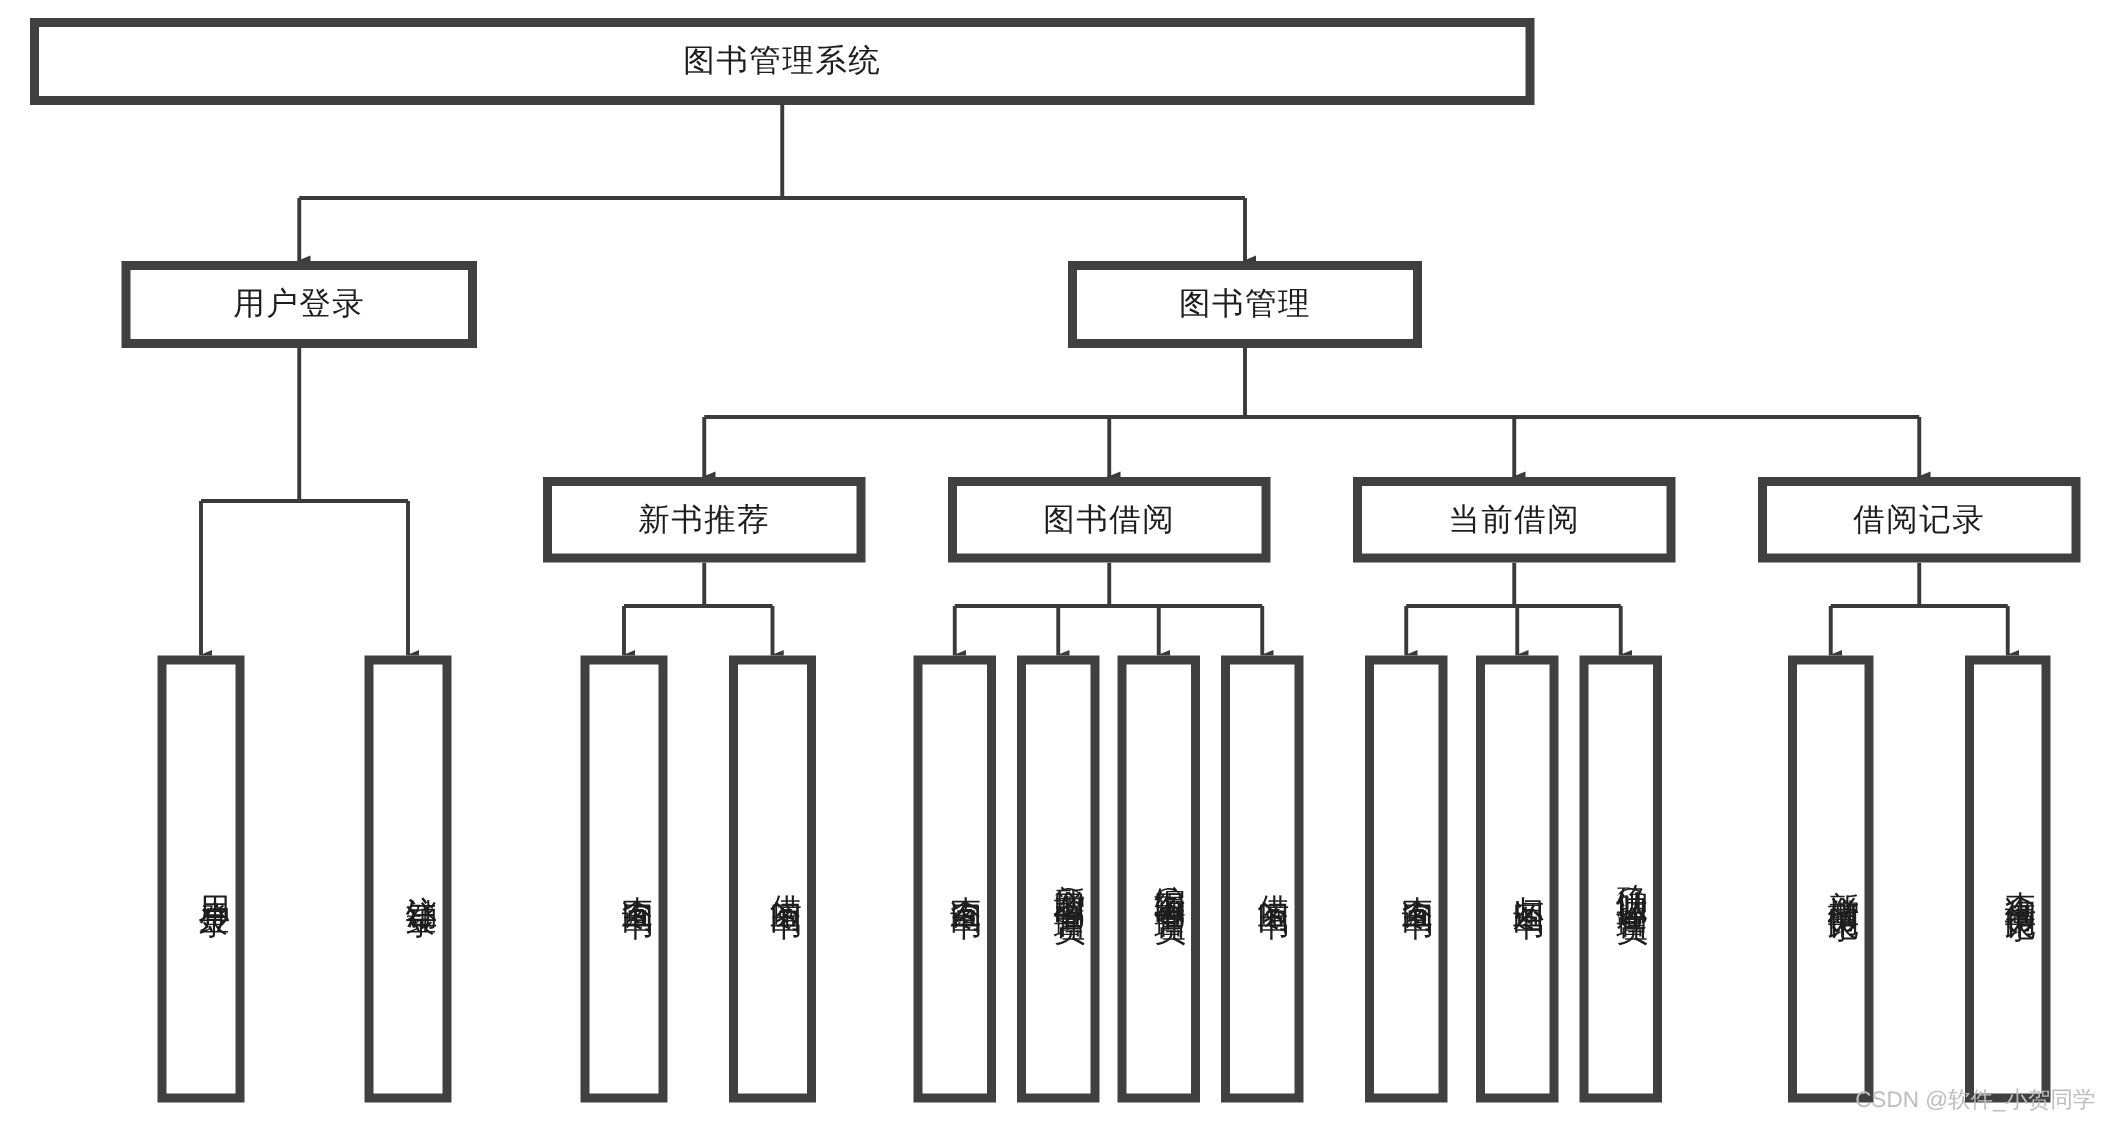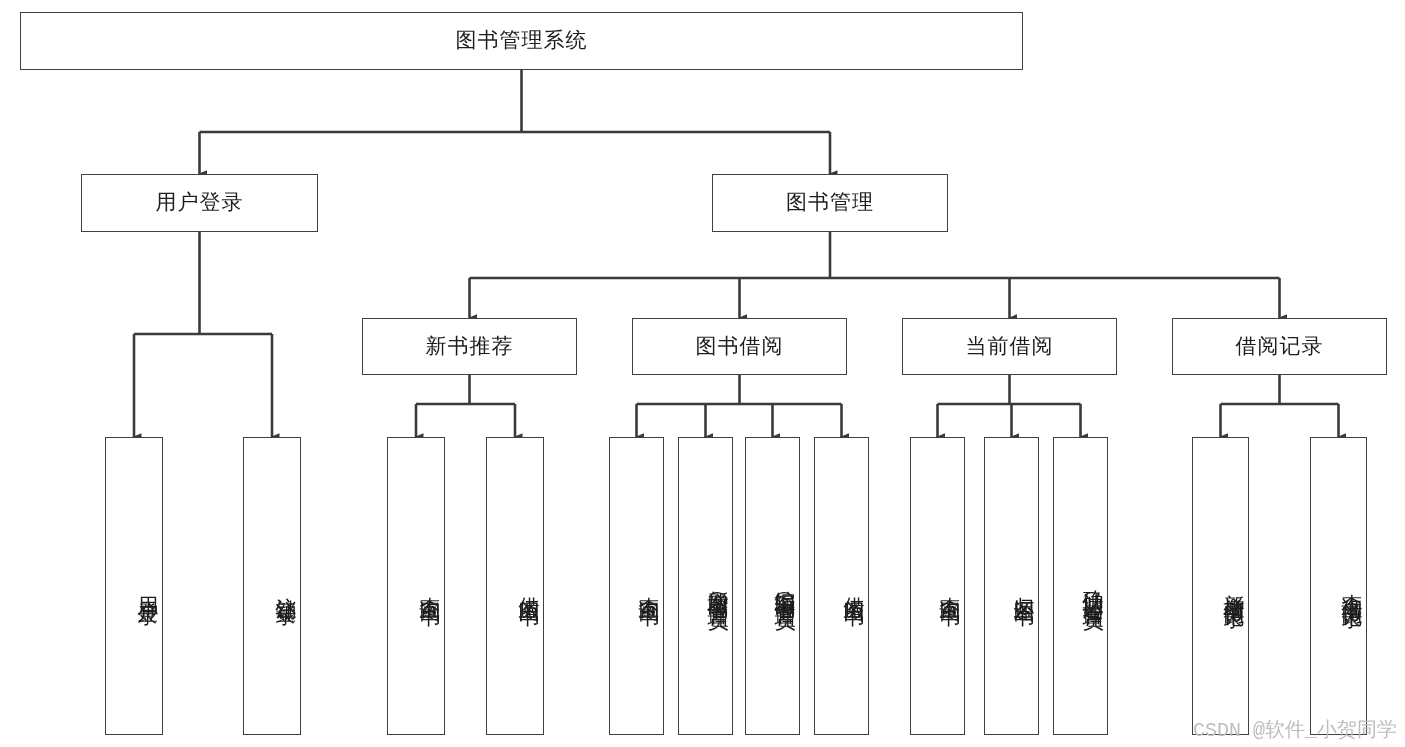--- a/index.html
+++ b/index.html
@@ -16,21 +16,21 @@
   }
   #edge-layer{
     position:absolute;left:0;top:0;
     width:1405px;height:747px;
     pointer-events:none;
   }
   .node{
     position:absolute;
     box-sizing:border-box;
     background:#ffffff;
-    border:1px solid #404040;
+    border:6px solid #404040;
     display:flex;
     align-items:center;
     justify-content:center;
     color:#1d1d1d;
     z-index:2;
   }
   .node.horiz{
     font-size:21px;
     letter-spacing:1px;
     line-height:1.2;
@@ -48,25 +48,25 @@
   .node.vert .vtext{
     writing-mode:vertical-rl;
     text-orientation:upright;
     white-space:normal;
     text-align:center;
   }
   #watermark{
     position:absolute;
     right:8px;
     bottom:4px;
-    font-size:20px;
+    font-size:15px;
     color:#bdbdbd;
     z-index:5;
     white-space:nowrap;
-    font-family:Liberation Mono, monospace;
+    font-family:Liberation Sans, sans-serif;
   }
 </style>
 </head>
 <body>
 
 <div id="diagram-root">
 
   <svg id="edge-layer" viewBox="0 0 1405 747" width="1405" height="747">
     <defs>
       <marker id="arrow" viewBox="0 0 12 12" refX="6" refY="10" markerWidth="9" markerHeight="9" orient="auto-start-reverse" markerUnits="userSpaceOnUse">

